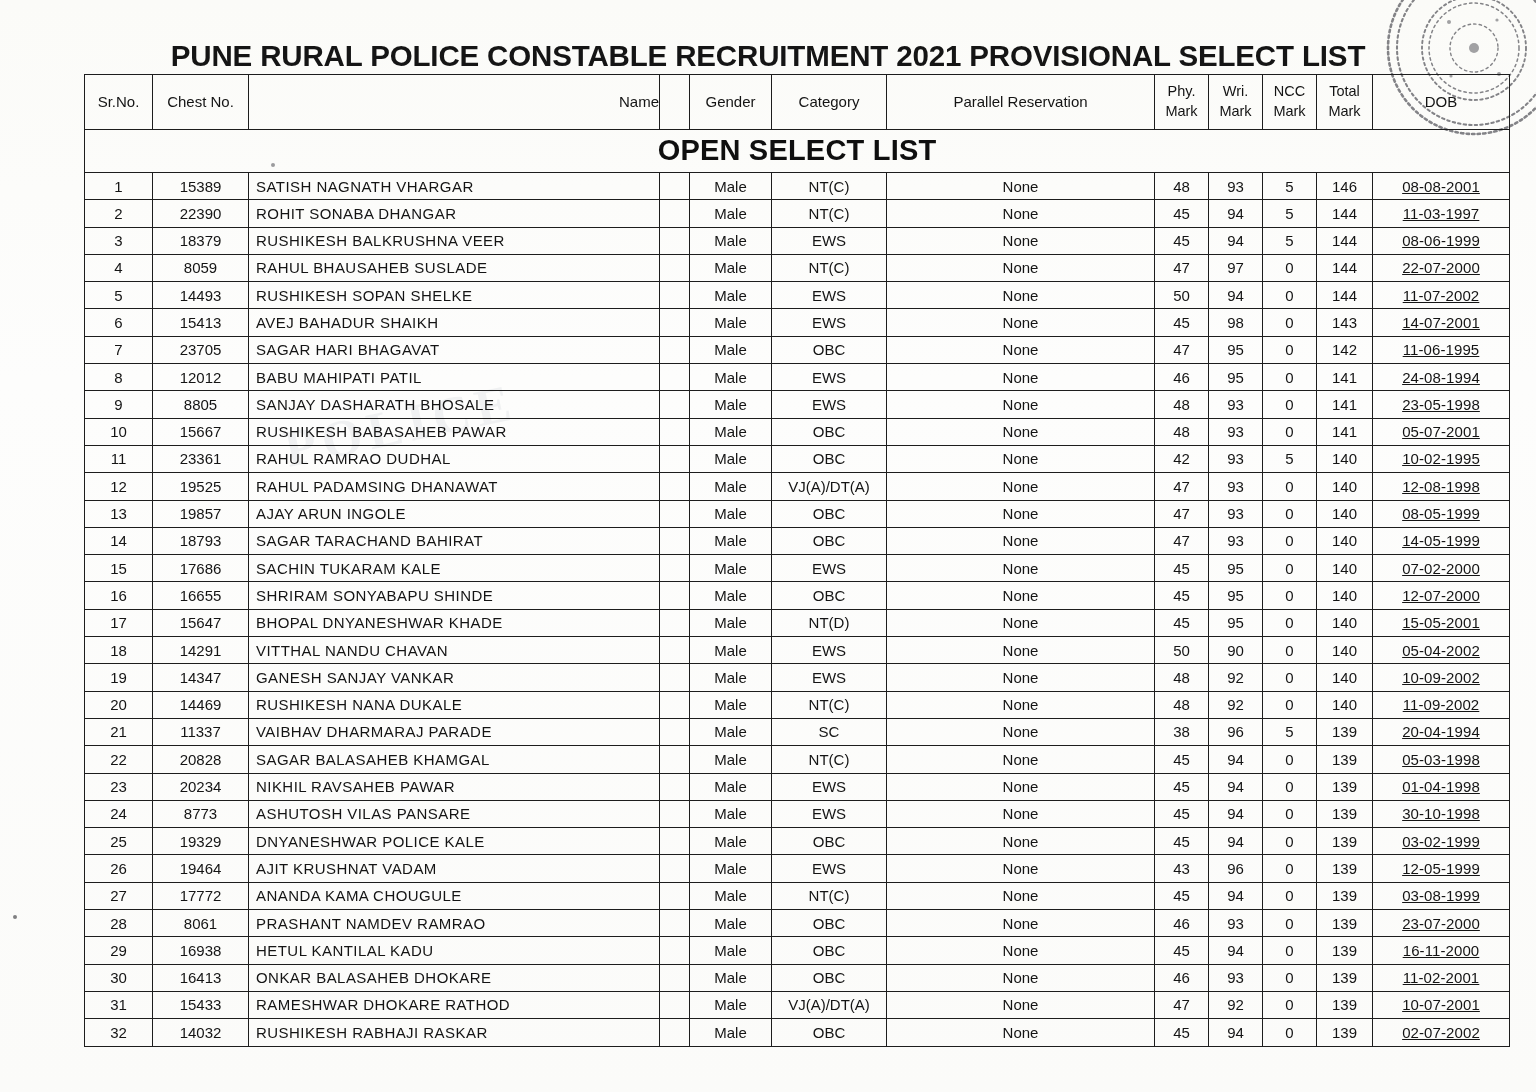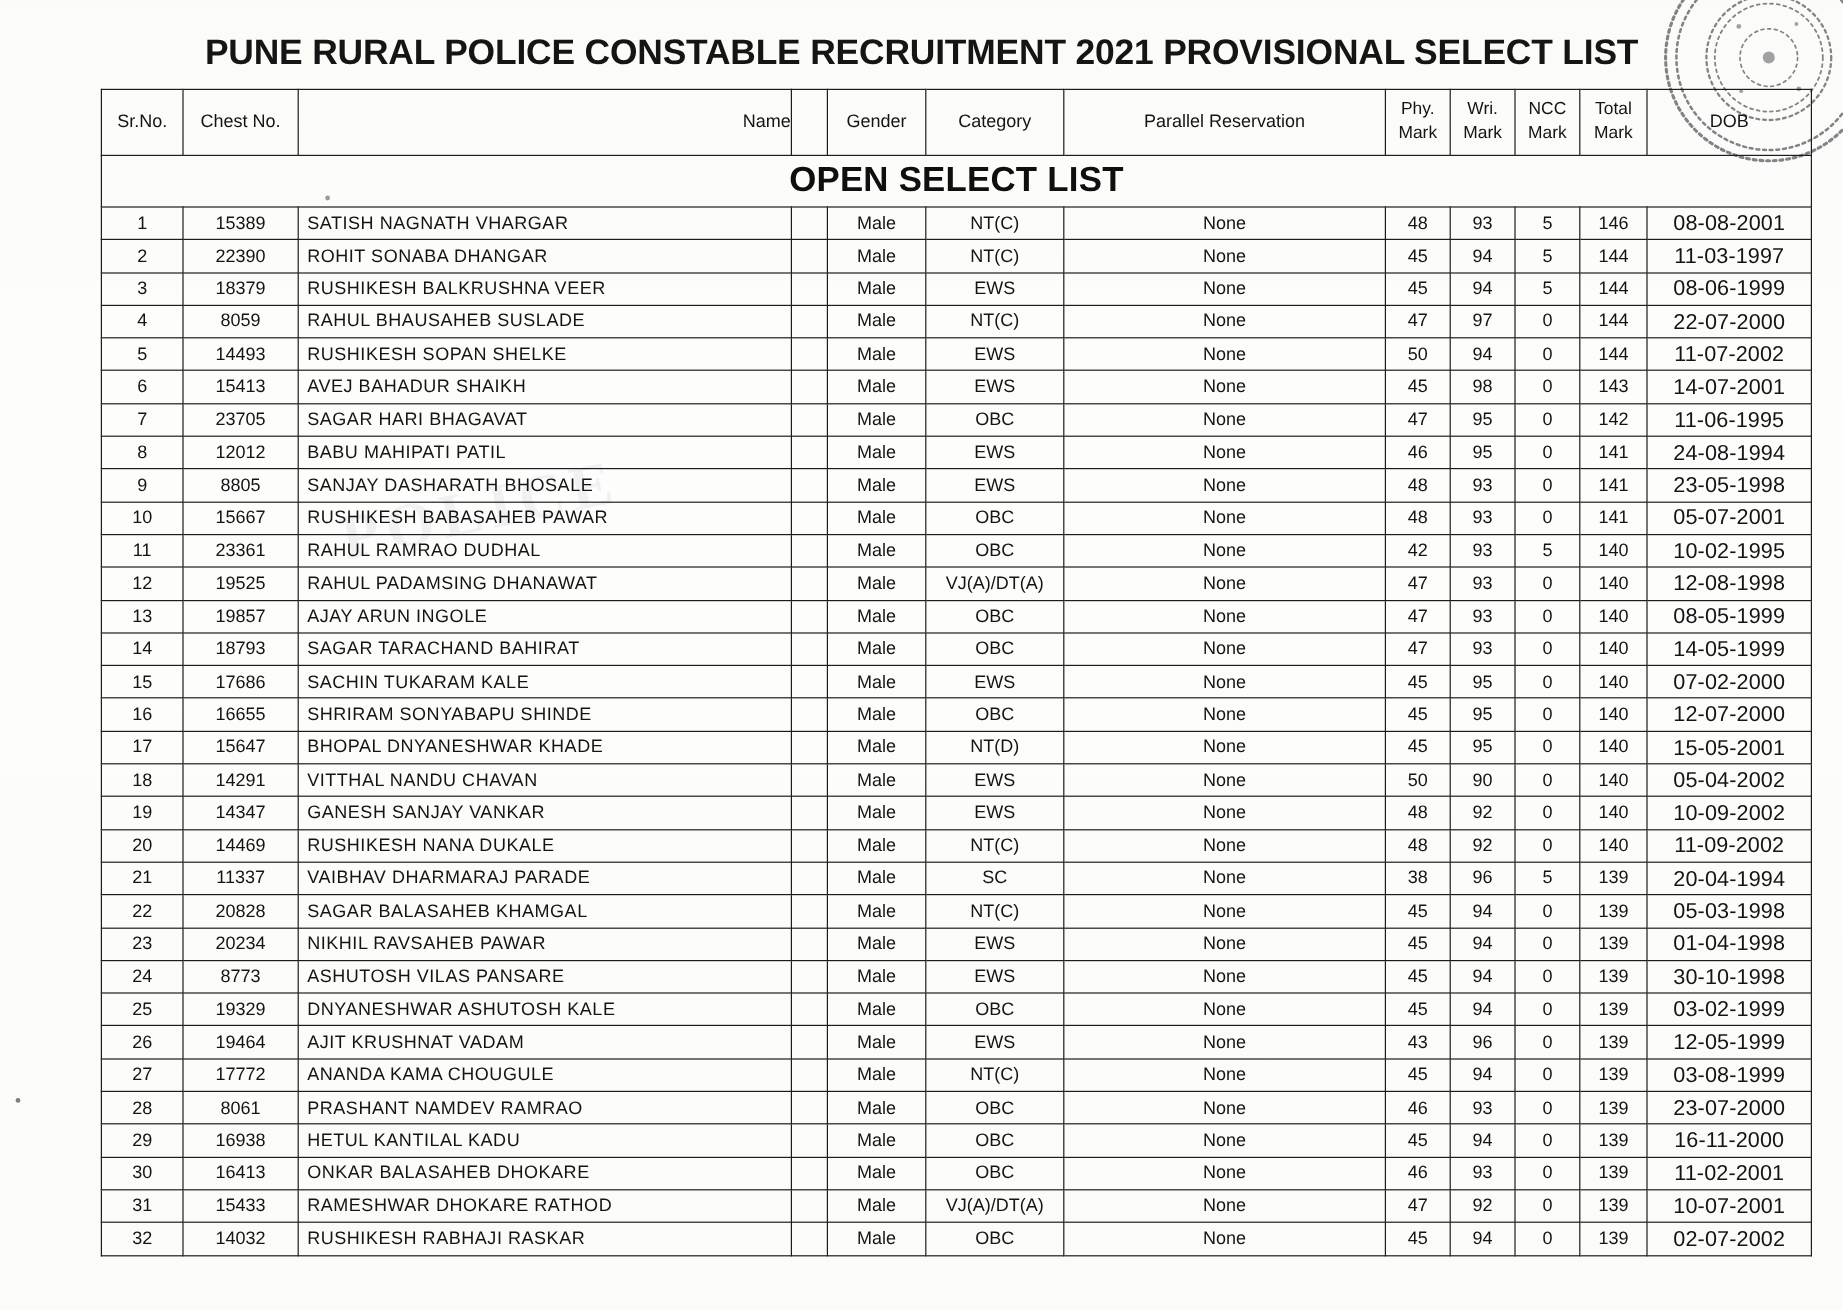--- a/index.html
+++ b/index.html
@@ -75,21 +75,21 @@
     height: 205px;
     pointer-events: none;
     opacity: .62;
   }
 
   h1.doc-title {
     position: absolute;
     left: 0;
     right: 0;
     top: 27px;
-    margin: 0;
+    margin: 12px;
     text-align: center;
     font-size: 29.5px;
     font-weight: bold;
     letter-spacing: -0.15px;
     white-space: nowrap;
     color: #151515;
     font-family: "Liberation Sans", sans-serif;
   }
 
   .table-wrap {
@@ -157,22 +157,23 @@
   }
   tbody tr.data-row td.sr-cell,
   tbody tr.data-row td.chest-cell {
     font-size: 15px;
   }
   tbody tr.data-row td.blank-cell {
     border-left: 1.6px solid #1d1d1d;
     border-right: 1.6px solid #1d1d1d;
   }
   tbody tr.data-row td.dob-cell {
-    font-size: 18px;
+    font-size: 15px;
     letter-spacing: .1px;
+    text-decoration: underline;
   }
 
   
   col.c-sr      { width: 68px; }
   col.c-chest   { width: 96px; }
   col.c-name    { width: 411px; }
   col.c-blank   { width: 30px; }
   col.c-gender  { width: 82px; }
   col.c-cat     { width: 115px; }
   col.c-par     { width: 268px; }
@@ -593,21 +594,21 @@
             <td class="par-cell">None</td>
             <td class="phy-cell">45</td>
             <td class="wri-cell">94</td>
             <td class="ncc-cell">0</td>
             <td class="tot-cell">139</td>
             <td class="dob-cell">30-10-1998</td>
           </tr>
           <tr class="data-row">
             <td class="sr-cell">25</td>
             <td class="chest-cell">19329</td>
-            <td class="name-cell">DNYANESHWAR ASHUTOSH KALE</td>
+            <td class="name-cell">DNYANESHWAR POLICE KALE</td>
             <td class="blank-cell"></td>
             <td class="gender-cell">Male</td>
             <td class="cat-cell">OBC</td>
             <td class="par-cell">None</td>
             <td class="phy-cell">45</td>
             <td class="wri-cell">94</td>
             <td class="ncc-cell">0</td>
             <td class="tot-cell">139</td>
             <td class="dob-cell">03-02-1999</td>
           </tr>

